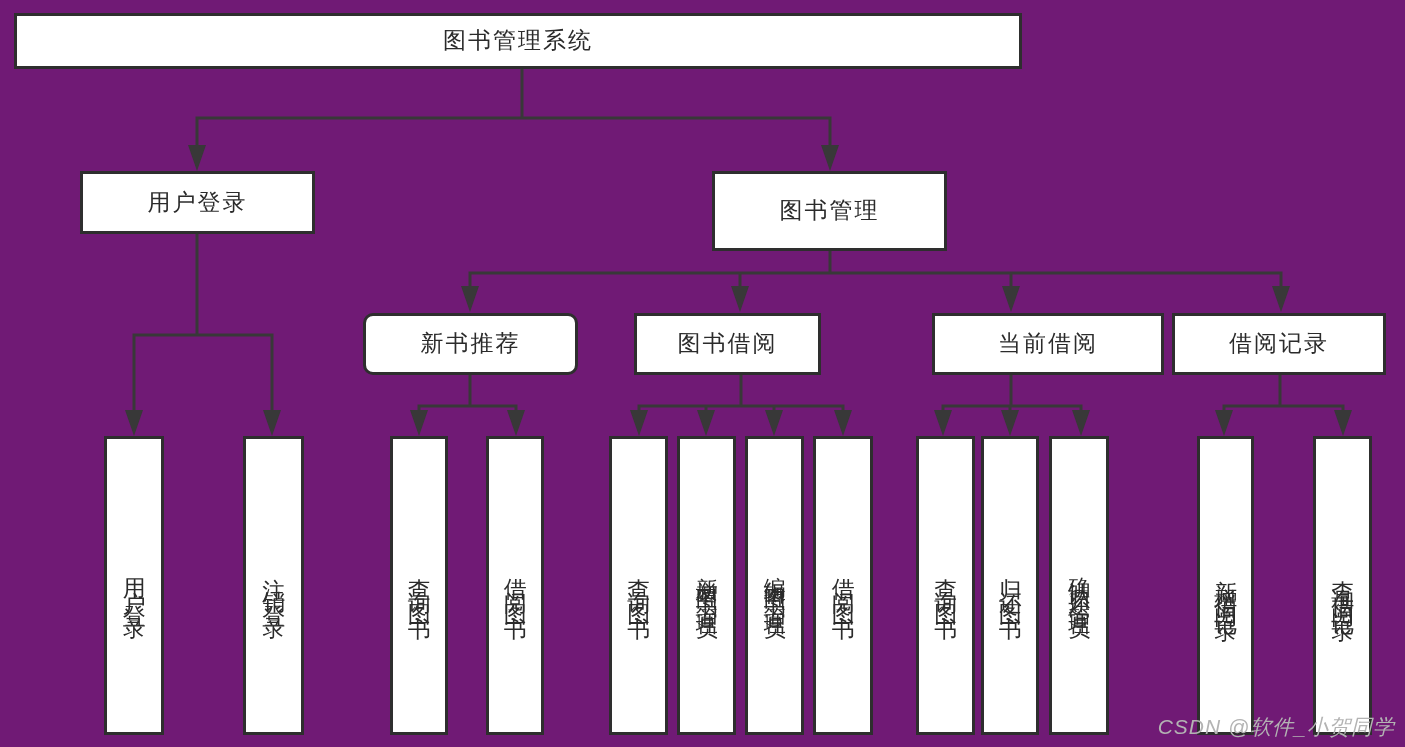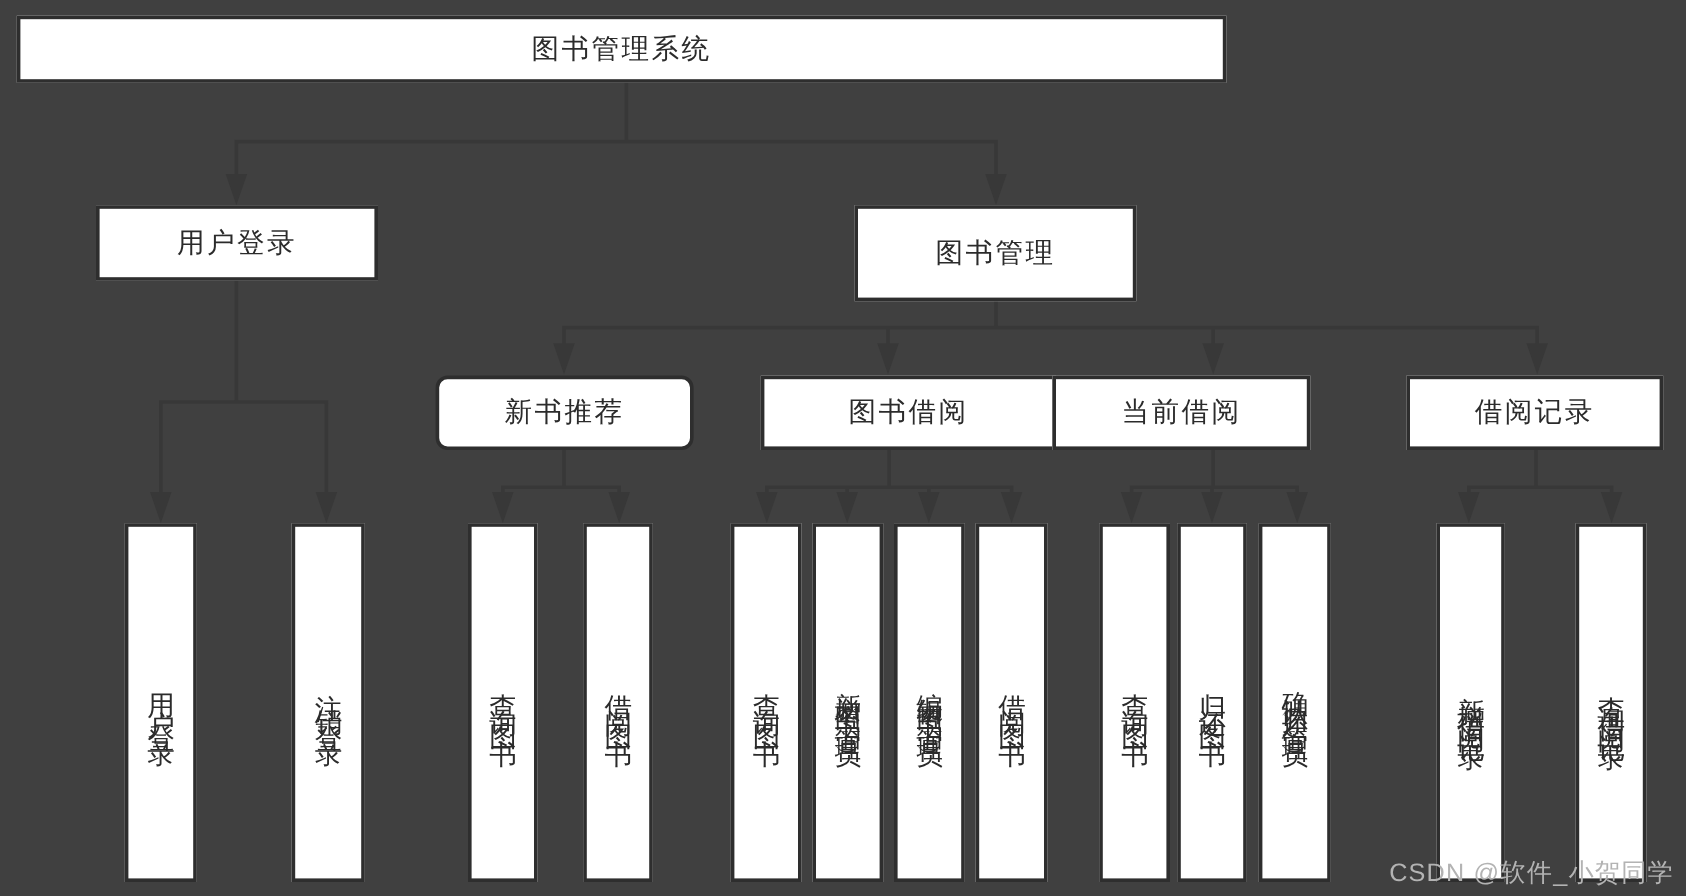--- a/index.html
+++ b/index.html
@@ -1,36 +1,36 @@
 <!DOCTYPE html>
 <html><head>
 <meta charset="utf-8">
 <style>
   html,body{margin:0;padding:0;background:#ffffff;}
   .canvas{
-    position:relative;width:1405px;height:747px;background:#404040;
+    position:relative;width:1405px;height:747px;background:#701a75;
     font-family:"Liberation Sans","DejaVu Sans",sans-serif;overflow:hidden;
   }
   svg.wires{position:absolute;left:0;top:0;width:1405px;height:747px;z-index:1;}
   .box{
     position:absolute;box-sizing:border-box;background:#ffffff;
     border:3px solid #2e2e2e;color:#2b2b2b;
     display:flex;align-items:center;justify-content:center;
     font-size:23px;letter-spacing:2px;z-index:2;line-height:1.2;
     white-space:nowrap;
   }
   .leaf{
     writing-mode:vertical-rl;text-orientation:mixed;
     letter-spacing:13px;white-space:normal;
   }
   .leaf.ls-mid{letter-spacing:8px;}
   .leaf.ls-tight{letter-spacing:6px;font-size:22px;}
   .watermark{
     position:absolute;right:10px;bottom:6px;z-index:6;
-    color:#b3b3b3;font-size:21px;letter-spacing:1px;
+    color:#b3b3b3;font-size:21px;letter-spacing:1px;font-style:italic;
   }
 </style>
 </head>
 <body>
 
 <div class="canvas">
 
   <svg class="wires" viewBox="0 0 1405 747" xmlns="http://www.w3.org/2000/svg">
     <g stroke="#383838" stroke-width="3" fill="none">
 
@@ -73,22 +73,22 @@
       <polygon points="1343,436 1334,410 1352,410"></polygon>
     </g>
   </svg>
 
   <div class="box" style="left:14px;top:13px;width:1008px;height:56px;">图书管理系统</div>
 
   <div class="box" style="left:80px;top:171px;width:235px;height:63px;">用户登录</div>
   <div class="box" style="left:712px;top:171px;width:235px;height:80px;">图书管理</div>
 
   <div class="box" style="left:363px;top:313px;width:215px;height:62px;border-radius:10px;">新书推荐</div>
-  <div class="box" style="left:634px;top:313px;width:246px;height:62px;">图书借阅</div>
-  <div class="box" style="left:877px;top:313px;width:215px;height:62px;">当前借阅</div>
+  <div class="box" style="left:634px;top:313px;width:187px;height:62px;">图书借阅</div>
+  <div class="box" style="left:932px;top:313px;width:232px;height:62px;">当前借阅</div>
   <div class="box" style="left:1172px;top:313px;width:214px;height:62px;">借阅记录</div>
 
   <div class="box leaf" style="left:104px;top:436px;width:60px;height:299px;">用户登录</div>
   <div class="box leaf" style="left:243px;top:436px;width:61px;height:299px;">注销登录</div>
 
   <div class="box leaf" style="left:390px;top:436px;width:58px;height:299px;">查询图书</div>
   <div class="box leaf" style="left:486px;top:436px;width:58px;height:299px;">借阅图书</div>
 
   <div class="box leaf" style="left:609px;top:436px;width:59px;height:299px;">查询图书</div>
   <div class="box leaf ls-tight" style="left:677px;top:436px;width:59px;height:299px;">新增图书（管理员）</div>

